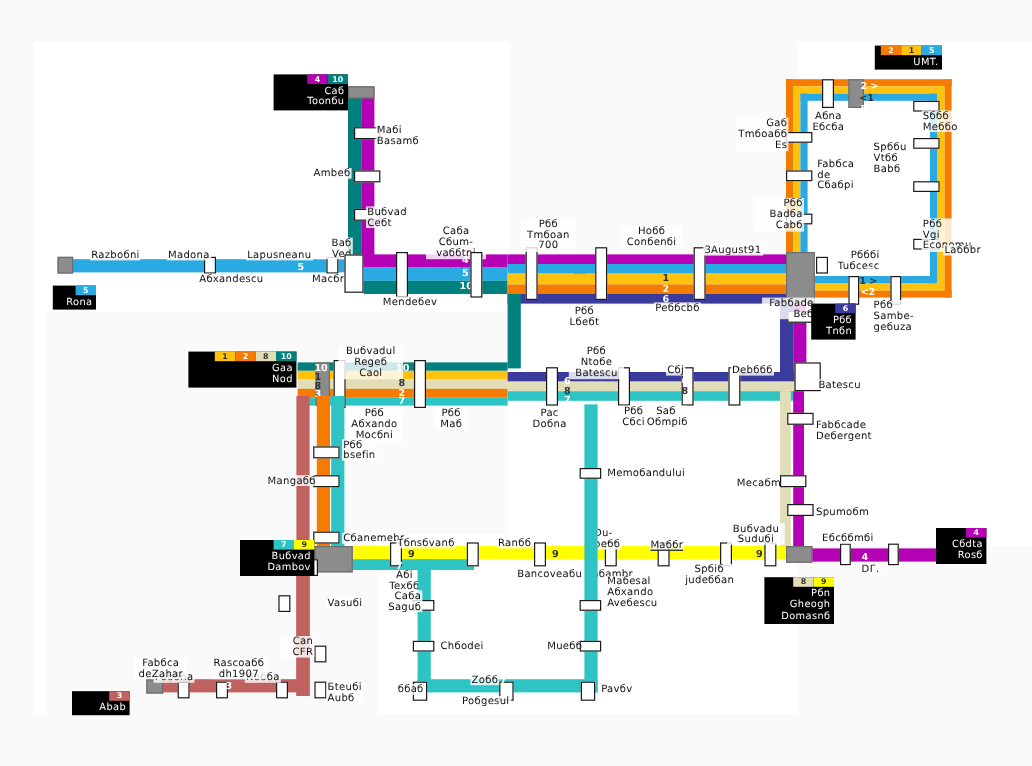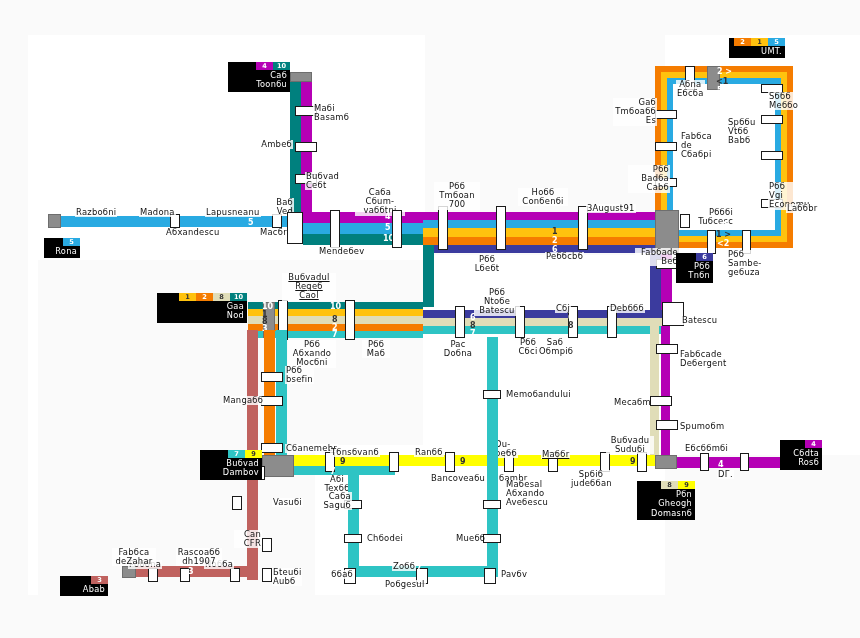--- a/index.html
+++ b/index.html
@@ -50,21 +50,21 @@
       <div class="term" style="left:707px;top:66px;width:13px;height:24px;"></div>
       <div class="stn" style="left:761px;top:84px;width:22px;height:9px;"></div>
       <div class="stn" style="left:761px;top:115px;width:22px;height:9px;"></div>
       <div class="stn" style="left:761px;top:151px;width:22px;height:9px;"></div>
       <div class="stn" style="left:761px;top:199px;width:22px;height:9px;"></div>
       <div class="stn" style="left:655px;top:110px;width:22px;height:9px;"></div>
       <div class="stn" style="left:655px;top:142px;width:22px;height:9px;"></div>
       <div class="stn" style="left:655px;top:178px;width:22px;height:9px;"></div>
       <div class="stn" style="left:707px;top:230px;width:9px;height:24px;"></div>
       <div class="stn" style="left:742px;top:230px;width:9px;height:24px;"></div>
-      <div class="lbl c" style="left:676px;top:80px;text-align:center;">Aбna
+      <div class="lbl c" style="left:676px;top:92px;text-align:center;">Aбna
 Eбcбa</div>
       <div class="lbl" style="left:768px;top:92px;">Sббб
 Meббo</div>
       <div class="lbl" style="left:768px;top:182px;">Pбб
 Vgi
 Economu</div>
       <div class="lbl" style="left:786px;top:204px;">Laббbr</div>
       <div class="lbl" style="left:727px;top:118px;">Spббu
 Vtбб
 Babб</div>
@@ -156,21 +156,21 @@
       <div class="seg" style="left:650px;top:254px;width:11px;height:60px;background:#3b3b9e;"></div>
       <div class="seg" style="left:661px;top:254px;width:11px;height:60px;background:#b500b5;"></div>
       <div class="seg" style="left:248px;top:302px;width:175px;height:7.2px;background:#00807e;"></div>
       <div class="seg" style="left:248px;top:309.2px;width:175px;height:7.2px;background:#ffc20e;"></div>
       <div class="seg" style="left:248px;top:316.4px;width:175px;height:7.2px;background:#e0ddb8;"></div>
       <div class="seg" style="left:248px;top:323.6px;width:175px;height:7.2px;background:#f57c00;"></div>
       <div class="seg" style="left:248px;top:330.8px;width:175px;height:7.2px;background:#2ec4c4;"></div>
       <div class="term" style="left:263px;top:302px;width:12px;height:36px;"></div>
       <div class="stn" style="left:278px;top:300px;width:10px;height:40px;"></div>
       <div class="stn" style="left:345px;top:300px;width:10px;height:40px;"></div>
-      <div class="lbl c" style="left:282px;top:273px;width:52px;text-decoration:underline;">Buбvadul
+      <div class="lbl c" style="left:282px;top:288px;width:52px;">Buбvadul
 Regeб
 Caol</div>
       <div class="num" style="left:262px;top:303px;color:#fff;">10</div>
       <div class="num" style="left:330px;top:303px;color:#fff;">10</div>
       <div class="num" style="left:332px;top:316px;color:#333;">8</div>
       <div class="num" style="left:332px;top:324px;color:#fff;">2</div>
       <div class="num" style="left:332px;top:331px;color:#fff;">7</div>
       <div class="num" style="left:262px;top:311px;color:#333;">1</div>
       <div class="num" style="left:262px;top:318px;color:#333;">8</div>
       <div class="num" style="left:262px;top:325px;color:#fff;">3</div>

